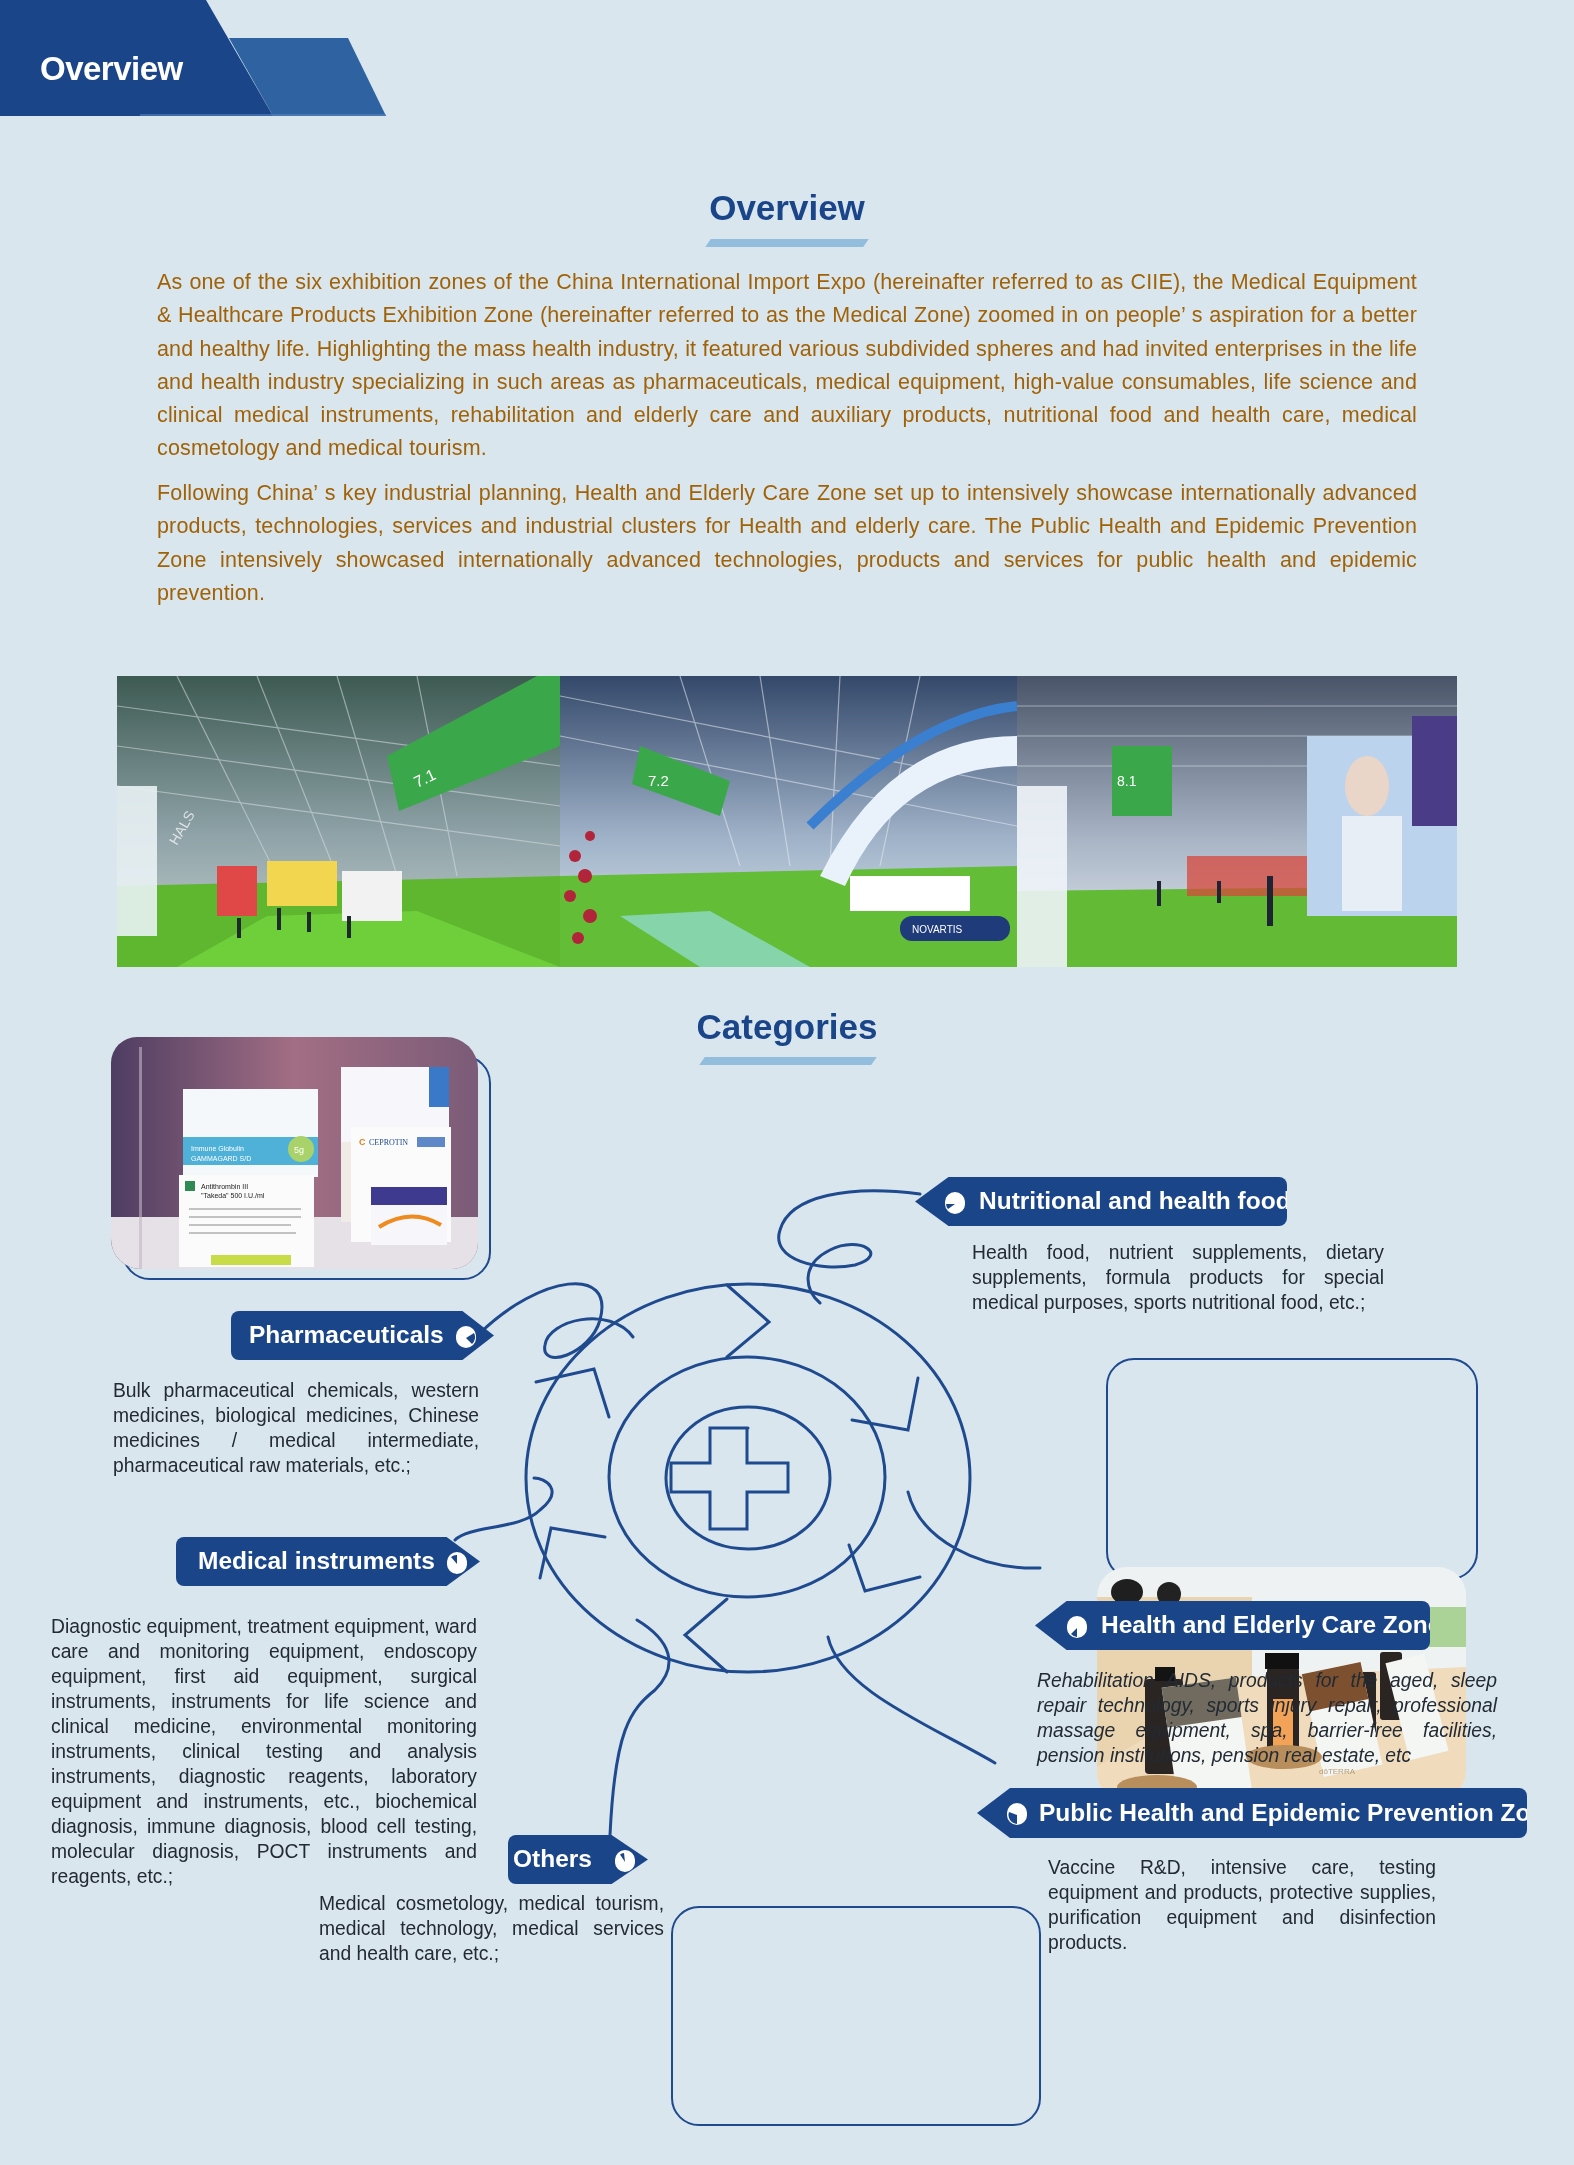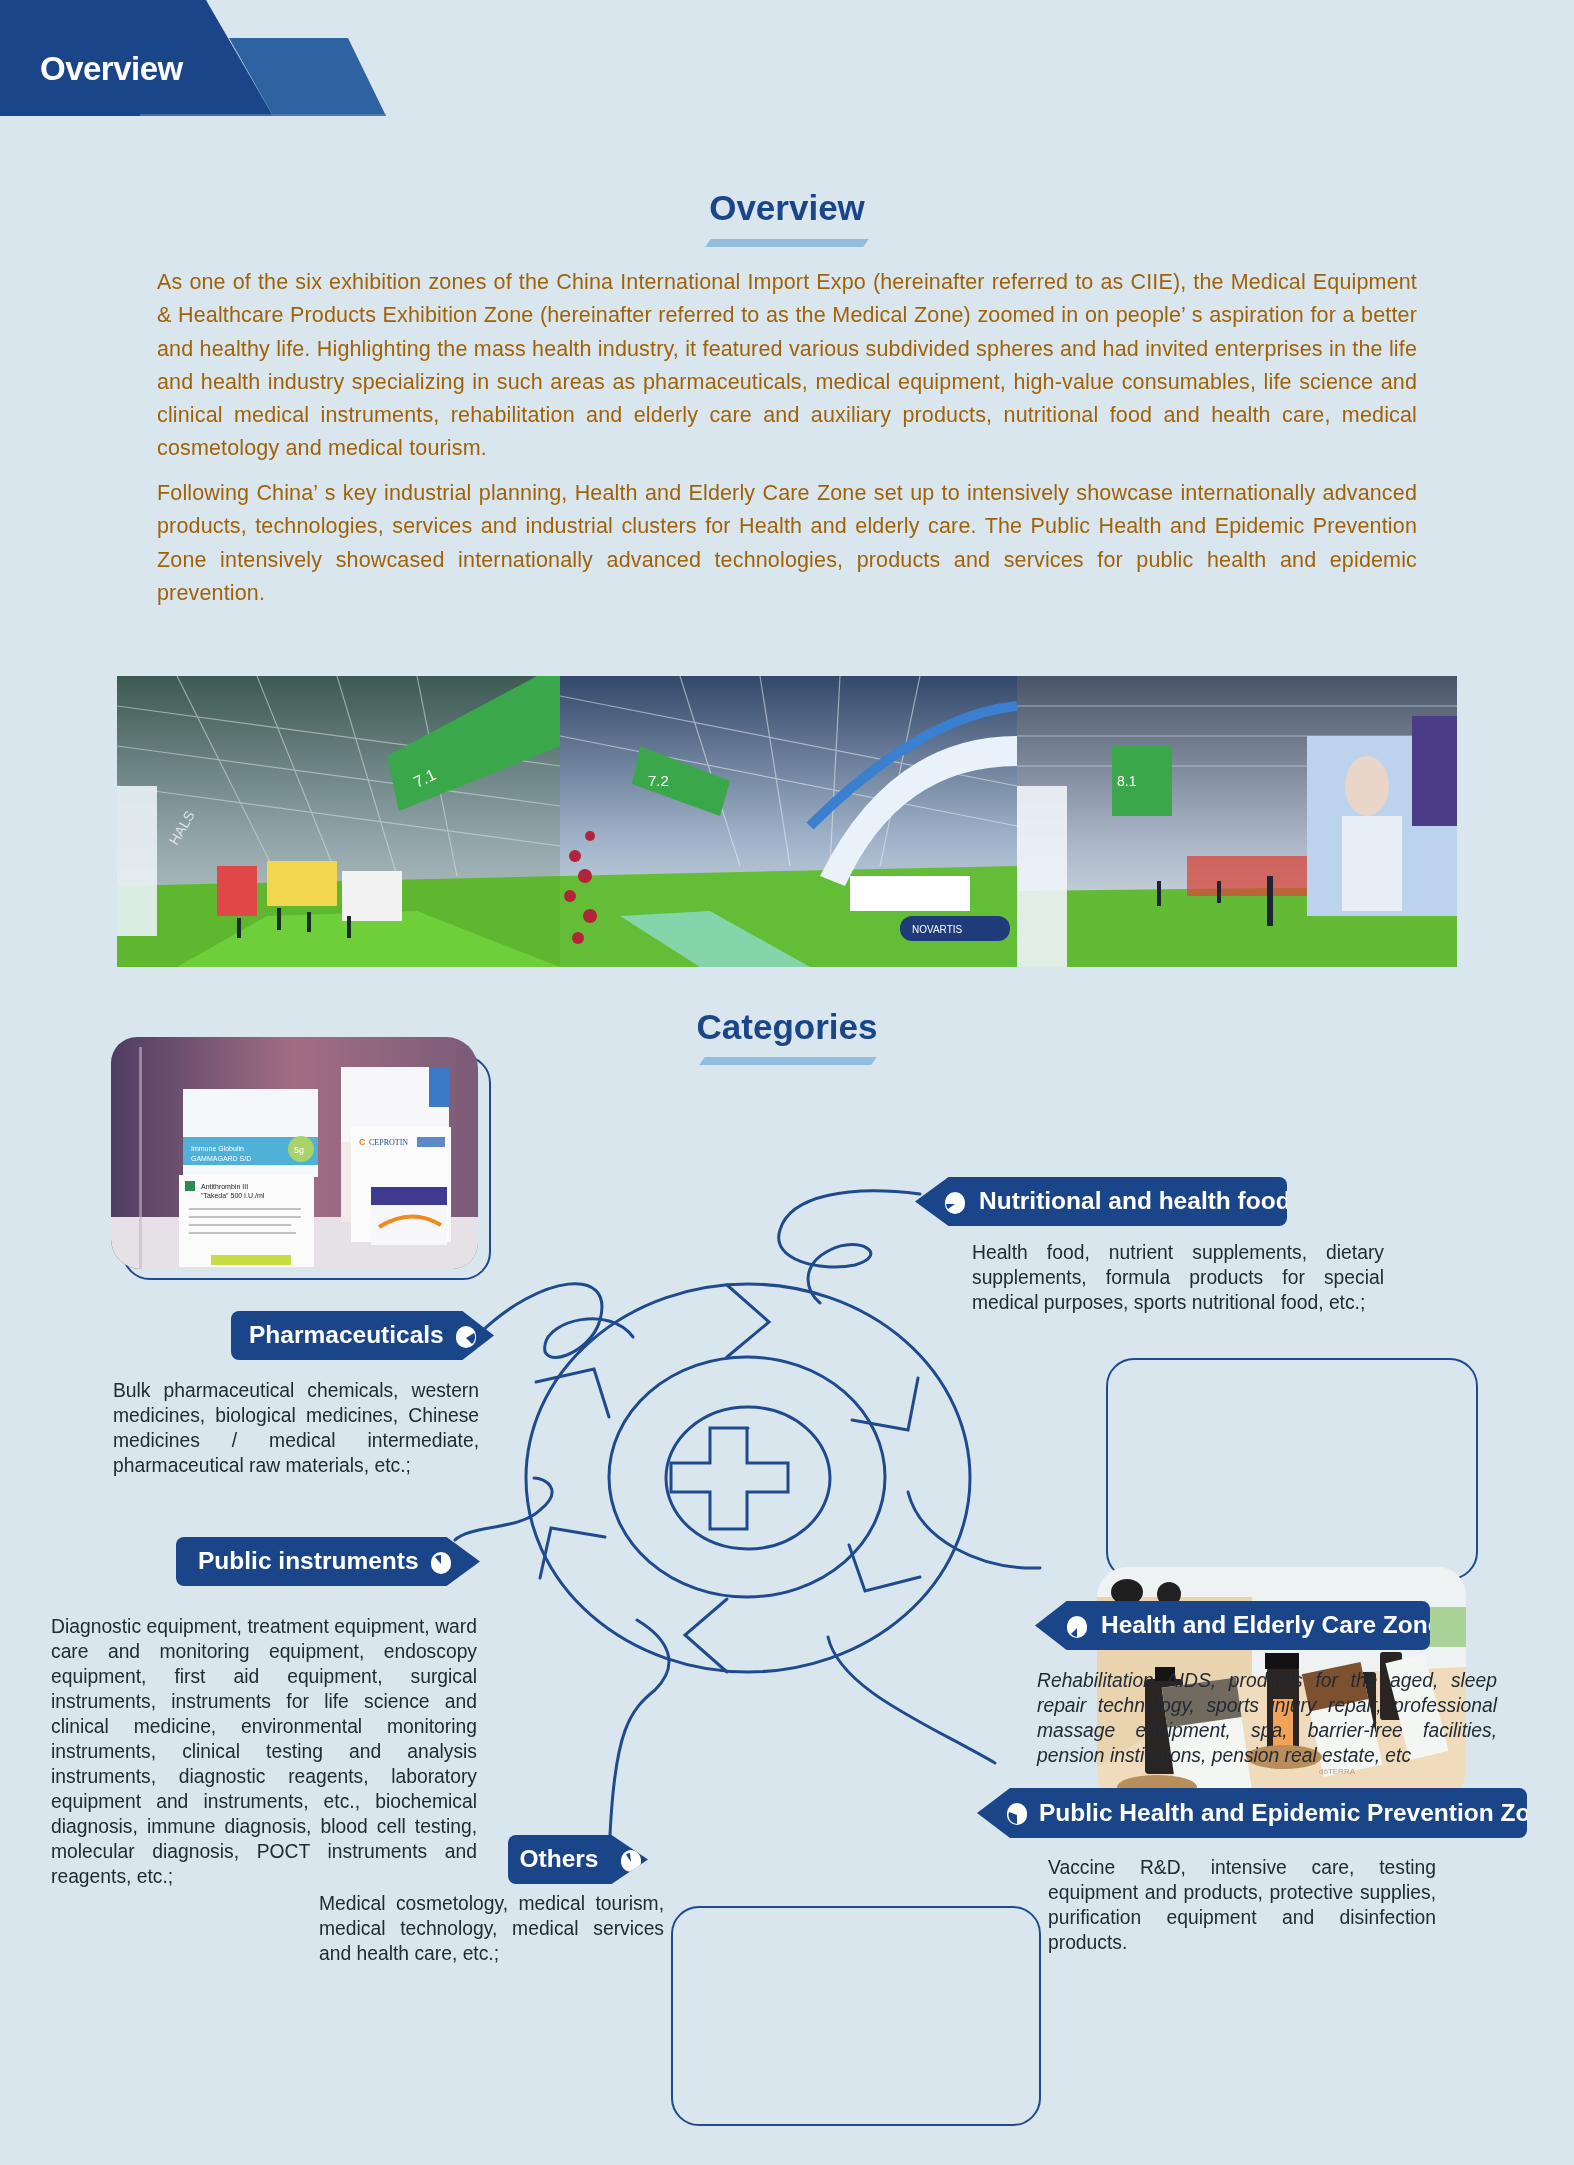--- a/index.html
+++ b/index.html
@@ -239,31 +239,31 @@
   <span class="tag-icon">
     <svg width="20" height="20" viewBox="0 0 20 20">
         <circle cx="10" cy="10" r="10" fill="#fff"></circle>
         <path d="M10 10 L18 5 A9 9 0 0 1 16 16 Z" fill="#1b4589"></path>
       </svg>
   </span>
 </div>
 <p class="abs desc" style="left:113px; top:1378px; width:366px;">Bulk pharmaceutical chemicals, western medicines, biological medicines, Chinese medicines / medical intermediate, pharmaceutical raw materials, etc.;</p>
 
 <div class="abs tag" style="left:176px; top:1537px; width:304px; height:49px; border-radius:8px 0 0 8px; clip-path: polygon(0 0, 89% 0, 100% 50%, 89% 100%, 0 100%); padding-left:22px; gap:12px;">
-  <span class="tag-label">Public instruments</span>
+  <span class="tag-label">Medical instruments</span>
   <span class="tag-icon">
     <svg width="20" height="20" viewBox="0 0 20 20">
         <circle cx="10" cy="10" r="10" fill="#fff"></circle>
         <path d="M10 10 L10 1 A9 9 0 0 0 4 3 Z" fill="#1b4589"></path>
       </svg>
   </span>
 </div>
 <p class="abs desc" style="left:51px; top:1614px; width:426px;">Diagnostic equipment, treatment equipment, ward care and monitoring equipment, endoscopy equipment, first aid equipment, surgical instruments, instruments for life science and clinical medicine, environmental monitoring instruments, clinical testing and analysis instruments, diagnostic reagents, laboratory equipment and instruments, etc., biochemical diagnosis, immune diagnosis, blood cell testing, molecular diagnosis, POCT instruments and reagents, etc.;</p>
 
-<div class="abs tag" style="left:508px; top:1835px; width:140px; height:49px; border-radius:8px 0 0 8px; clip-path: polygon(0 0, 74% 0, 100% 50%, 74% 100%, 0 100%); padding-left:5px; gap:23px;justify-content:center;">
+<div class="abs tag" style="left:508px; top:1835px; width:140px; height:49px; border-radius:8px 0 0 8px; clip-path: polygon(0 0, 74% 0, 100% 50%, 74% 100%, 0 100%); padding-left:5px; gap:23px;">
   <span class="tag-label">Others</span>
   <span class="tag-icon">
     <svg width="20" height="20" viewBox="0 0 20 20">
         <circle cx="10" cy="10" r="10" fill="#fff"></circle>
         <path d="M10 10 L9 1 A9 9 0 0 0 5 2.5 Z" fill="#1b4589"></path>
       </svg>
   </span>
 </div>
 <p class="abs desc" style="left:302px; top:1891px; width:345px;margin-left:17px;">Medical cosmetology, medical tourism, medical technology, medical services and health care, etc.;</p>
 

